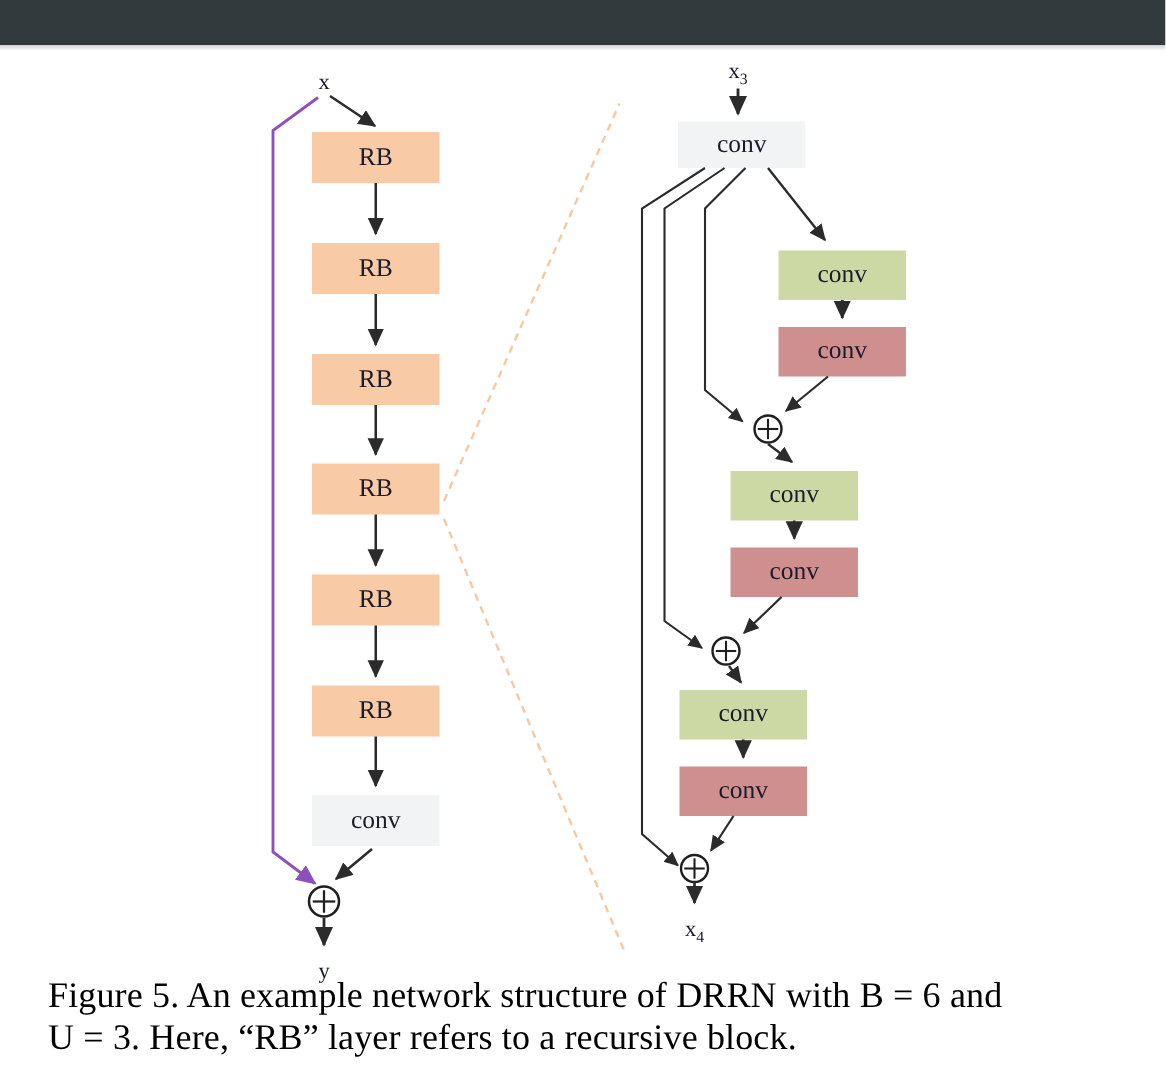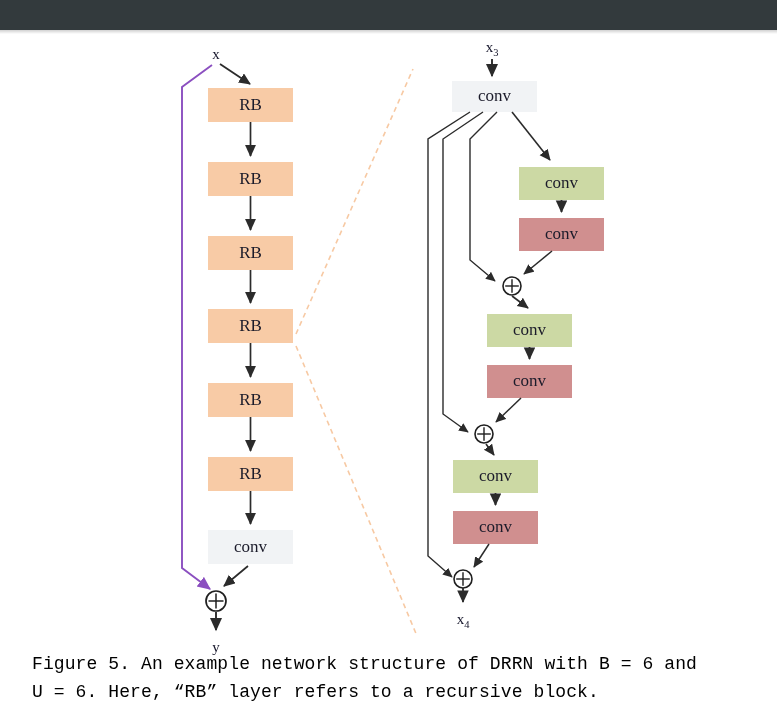--- a/index.html
+++ b/index.html
@@ -43,22 +43,22 @@
     text-anchor:middle;
   }
   .varsub{
     font-size:10.5px;
   }
   #caption{
     position:absolute;
     left:32px;
     top:616px;
     width:715px;
-    font-family:Liberation Mono, monospace;
-    font-size:18px;
+    font-family:Liberation Serif, serif;
+    font-size:24px;
     line-height:28px;
     color:#000000;
     letter-spacing:0.1px;
   }
   .cap-line{display:block;white-space:nowrap;}
 </style>
 </head>
 <body>
 
 <div id="topbar"></div>
@@ -215,16 +215,16 @@
         </g>
         <line x1="463" y1="554" x2="463" y2="568" stroke="#2b2b2b" stroke-width="1.8" marker-end="url(#ah)"></line>
       </g>
 
       <text class="varlabel" x="463" y="590"><tspan>x</tspan><tspan class="varsub" dy="4">4</tspan></text>
     </g>
   </svg>
 
   <div id="caption">
     <span class="cap-line">Figure 5. An example network structure of DRRN with B = 6 and</span>
-    <span class="cap-line">U = 6. Here, “RB” layer refers to a recursive block.</span>
+    <span class="cap-line">U = 3. Here, “RB” layer refers to a recursive block.</span>
   </div>
 
 </div>
 
 </body></html>

